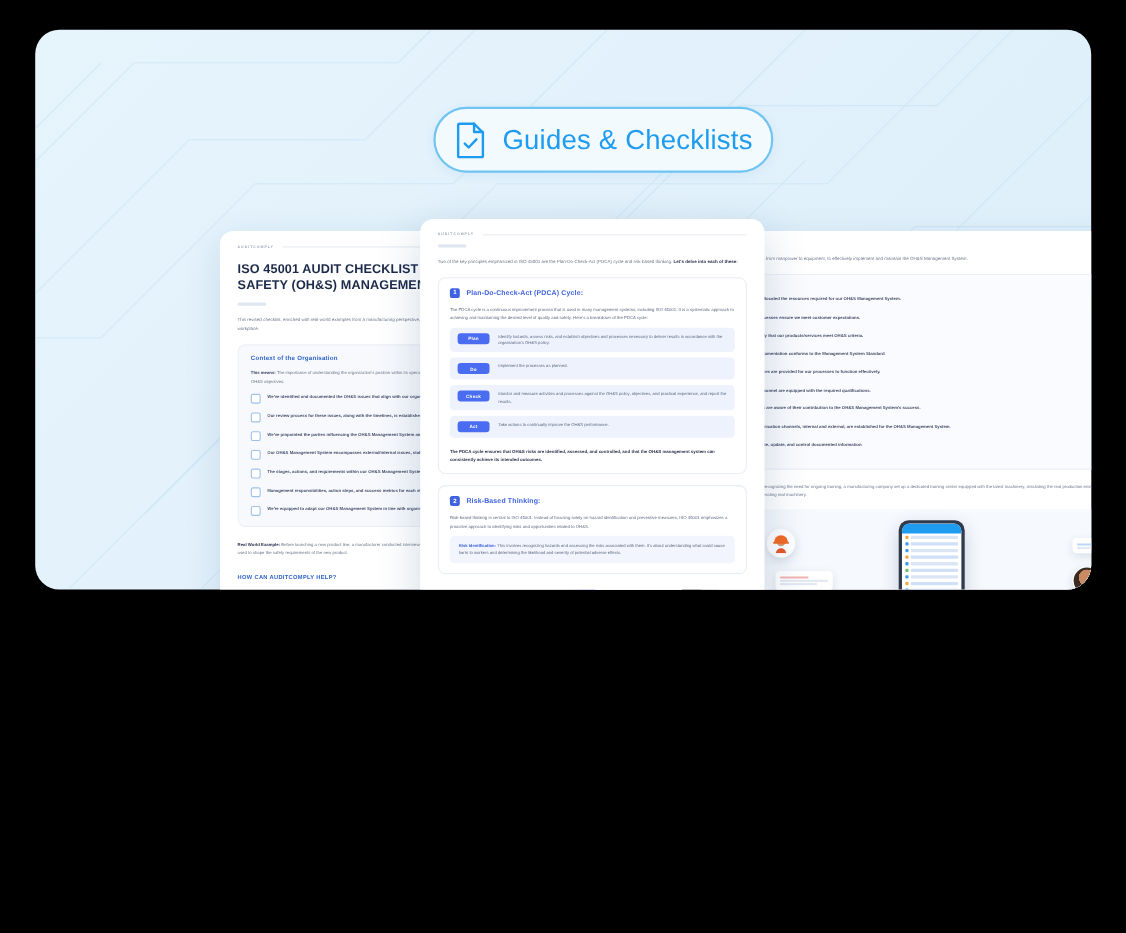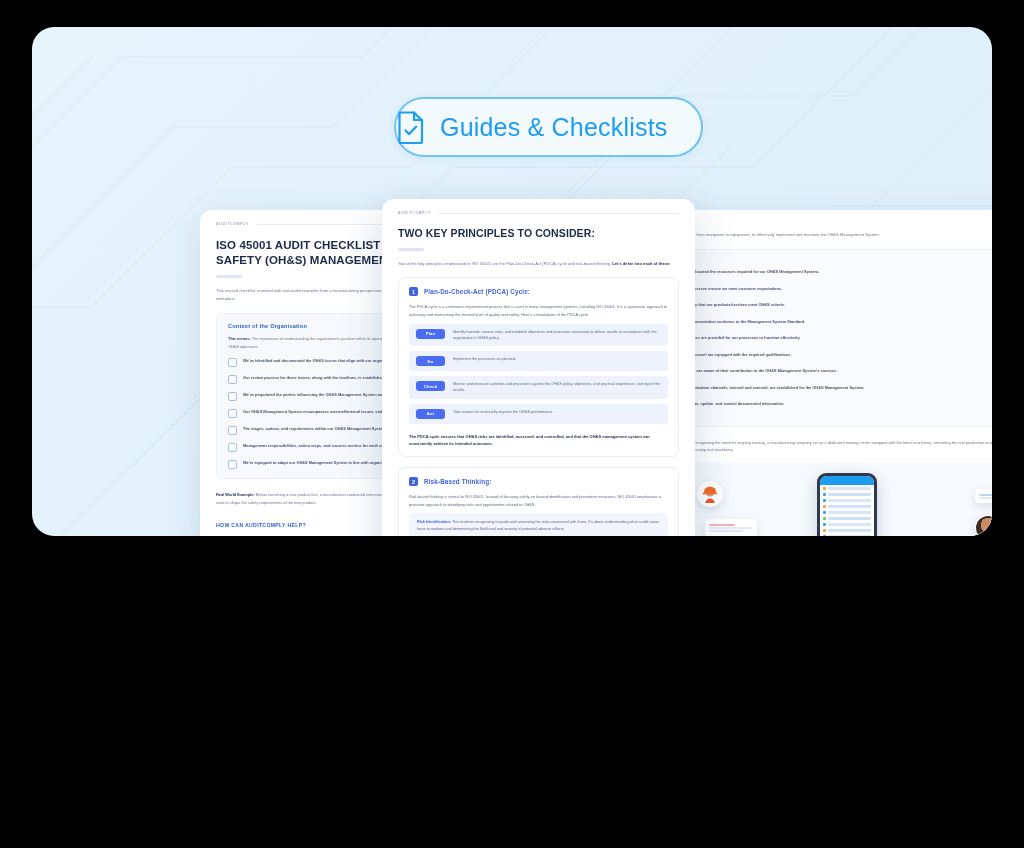--- a/index.html
+++ b/index.html
@@ -14,21 +14,21 @@
     background:linear-gradient(135deg,#e6f4fc 0%,#e2f1fb 45%,#ddeffa 100%);
   }
   
   .panel .lines{position:absolute;inset:0;opacity:.55;}
   .panel .lines svg{display:block;width:100%;height:100%;}
 
   
   .badge{
     position:absolute;left:362px;top:70px;width:305px;height:56px;
     background:#f3fafe;border:2px solid #6fc4f2;border-radius:30px;
-    display:flex;align-items:center;gap:14px;
+    display:flex;align-items:center;justify-content:center;gap:14px;
     box-shadow:0 2px 10px rgba(40,130,200,.08);
   }
   .badge .ico{width:30px;height:34px;display:block;flex:none;}
   .badge .txt{font-size:25px;color:#1d9cf0;letter-spacing:.2px;white-space:nowrap;}
 
   
   .page{position:absolute;background:#fff;border-radius:12px;overflow:hidden;}
   .page-left{left:168px;top:183px;width:420px;height:353px;
     box-shadow:0 10px 34px rgba(25,70,120,.13);}
   .page-right{left:605px;top:183px;width:420px;height:353px;
@@ -367,21 +367,20 @@
       </div>
     </div>
 
     <div class="page page-center">
       <div class="pad">
         <div class="brandrow">
           <span class="brand">AUDITCOMPLY</span>
           <span class="rule"></span>
         </div>
 
-        <h1 class="doc-title small">TWO KEY PRINCIPLES TO CONSIDER:</h1>
         <div class="under"></div>
 
         <div class="lead">
           <span>Two of the key principles emphasized in ISO 45001 are the Plan-Do-Check-Act (PDCA) cycle and risk-based thinking.</span>
           <b style="color:#27314d">Let's delve into each of these:</b>
         </div>
 
         <div class="sec">
           <div class="sec-h">
             <span class="num">1</span>

